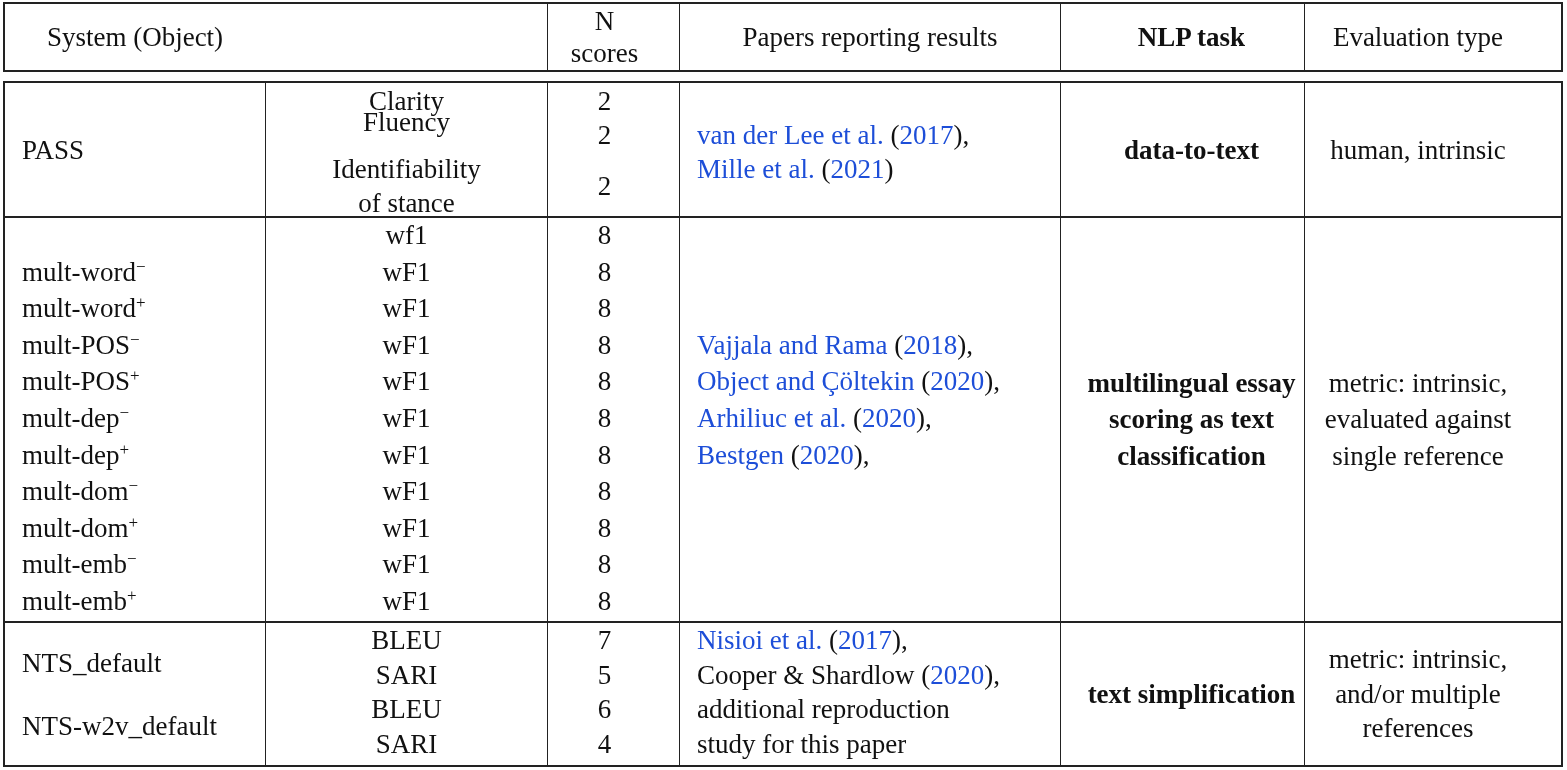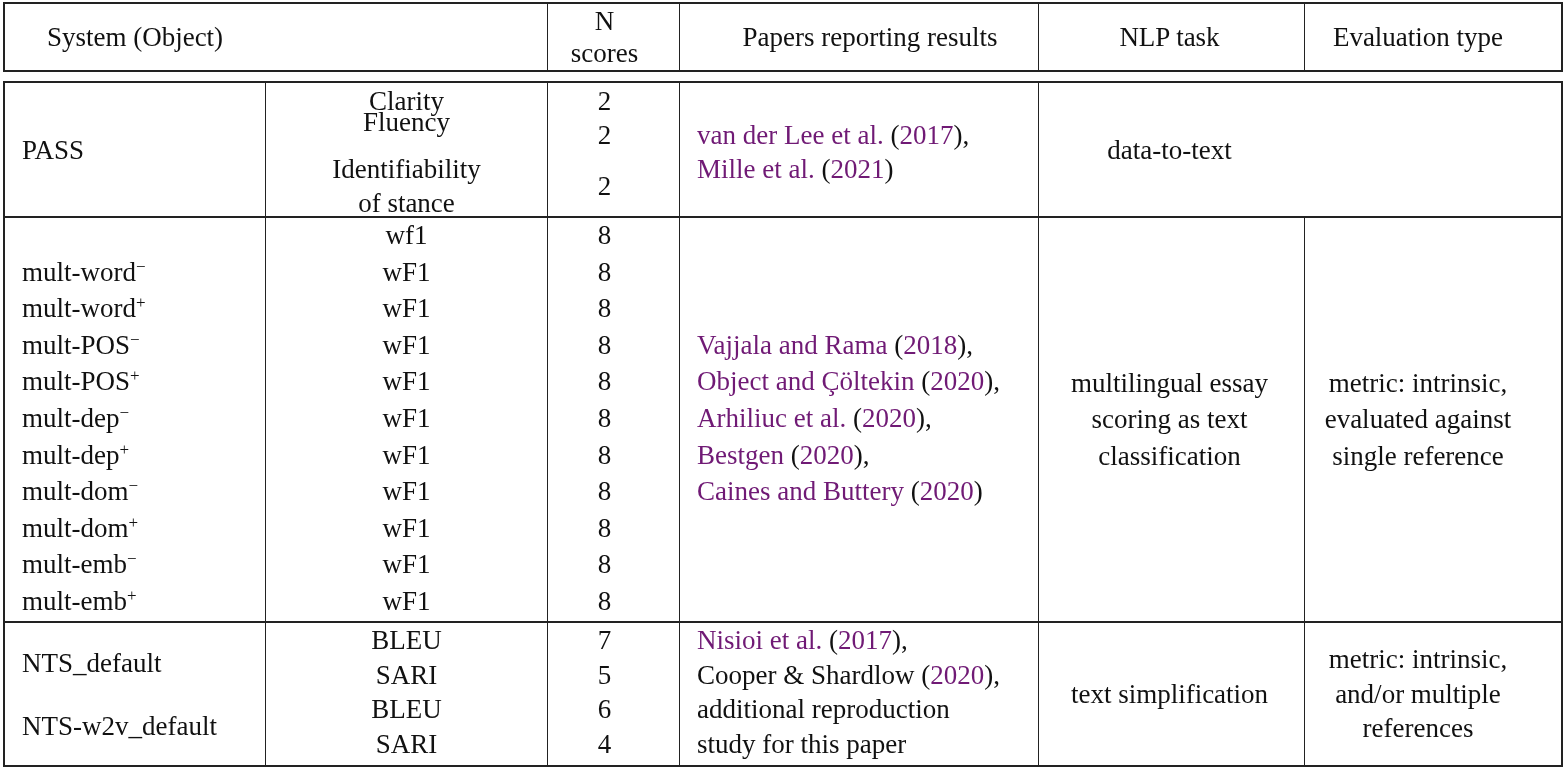--- a/index.html
+++ b/index.html
@@ -9,27 +9,27 @@
   .row { position: absolute; left: 0; width: 1560px; border: 2px solid #222; box-sizing: border-box; }
   .hdr { top: 0; height: 70px; }
   .b1 { top: 79px; height: 136px; border-bottom-width: 1px; }
   .b2 { top: 215px; height: 405px; border-top-width: 1px; border-bottom-width: 1px; }
   .b3 { top: 620px; height: 145px; border-top-width: 1px; }
   .cell { position: absolute; top: 0; bottom: 0; border-left: 1.5px solid #222; box-sizing: border-box; }
   .c0 { left: 0; width: 260px; border-left: none; }
   .c1 { left: 260px; width: 282px; }
   .c2 { left: 542px; width: 114px; }
   .c3 { left: 656px; width: 381px; margin-left: 18px; }
-  .c4 { left: 1033px; width: 262px; }
+  .c4 { left: 1055px; width: 262px; font-weight: bold; }
   .c5 { left: 1299px; width: 227px; }
   .center { display: flex; flex-direction: column; align-items: center; justify-content: center; text-align: center; }
   .vcenter-left { display: flex; flex-direction: column; justify-content: center; padding-left: 17px; }
   .line { line-height: 34px; white-space: nowrap; }
   .hline { line-height: 32px; white-space: nowrap; }
-  .link { color: #701a75; }
+  .link { color: #1d4ed8; }
   .stack { position: absolute; left: 0; right: 0; text-align: center; }
   .stackl { position: absolute; left: 17px; right: 0; }
   sup { font-size: 17px; vertical-align: 9px; line-height: 0; }
 </style>
 </head>
 <body>
 
 <div class="tbl">
 
   <div class="row hdr">
@@ -69,20 +69,23 @@
     <div class="cell c3">
       <div class="stackl line" style="top:35px">
         <span class="link">van der Lee et al.</span> <span>(</span><span class="link">2017</span><span>)</span><span>,</span>
       </div>
       <div class="stackl line" style="top:69px">
         <span class="link">Mille et al.</span> <span>(</span><span class="link">2021</span><span>)</span>
       </div>
     </div>
     <div class="cell c4 center">
       <div class="line">data-to-text</div>
+    </div>
+    <div class="cell c5 center">
+      <div class="line">human, intrinsic</div>
     </div>
   </div>
 
   <div class="row b2">
     <div class="cell c0">
       <div class="stackl line" style="top:36.6px"><span>mult-word</span><sup>−</sup></div>
       <div class="stackl line" style="top:73.2px"><span>mult-word</span><sup>+</sup></div>
       <div class="stackl line" style="top:109.8px"><span>mult-POS</span><sup>−</sup></div>
       <div class="stackl line" style="top:183px"><span>mult-dep</span><sup>−</sup></div>
       <div class="stackl line" style="top:146.4px"><span>mult-POS</span><sup>+</sup></div>
@@ -124,23 +127,20 @@
       </div>
       <div class="stackl line" style="top:146.4px">
         <span class="link">Object and Çöltekin</span> <span>(</span><span class="link">2020</span><span>)</span><span>,</span>
       </div>
       <div class="stackl line" style="top:183px">
         <span class="link">Arhiliuc et al.</span> <span>(</span><span class="link">2020</span><span>)</span><span>,</span>
       </div>
       <div class="stackl line" style="top:219.6px">
         <span class="link">Bestgen</span> <span>(</span><span class="link">2020</span><span>)</span><span>,</span>
       </div>
-      <div class="stackl line" style="top:256.2px">
-        <span class="link">Caines and Buttery</span> <span>(</span><span class="link">2020</span><span>)</span>
-      </div>
     </div>
     <div class="cell c4 center">
       <div class="line" style="line-height:36.6px">multilingual essay</div>
       <div class="line" style="line-height:36.6px">scoring as text</div>
       <div class="line" style="line-height:36.6px">classification</div>
     </div>
     <div class="cell c5 center">
       <div class="line" style="line-height:36.6px">metric: intrinsic,</div>
       <div class="line" style="line-height:36.6px">evaluated against</div>
       <div class="line" style="line-height:36.6px">single reference</div>

